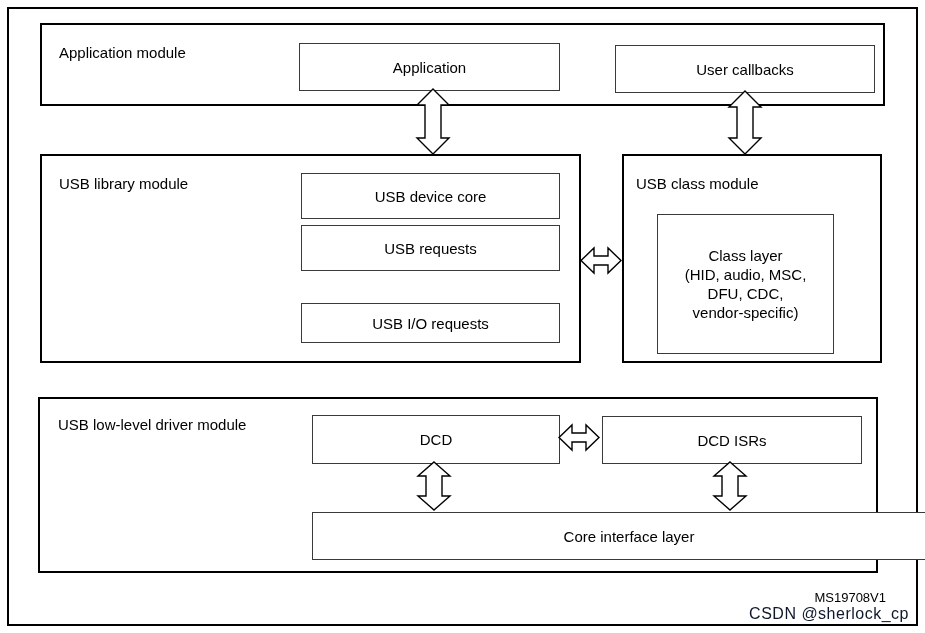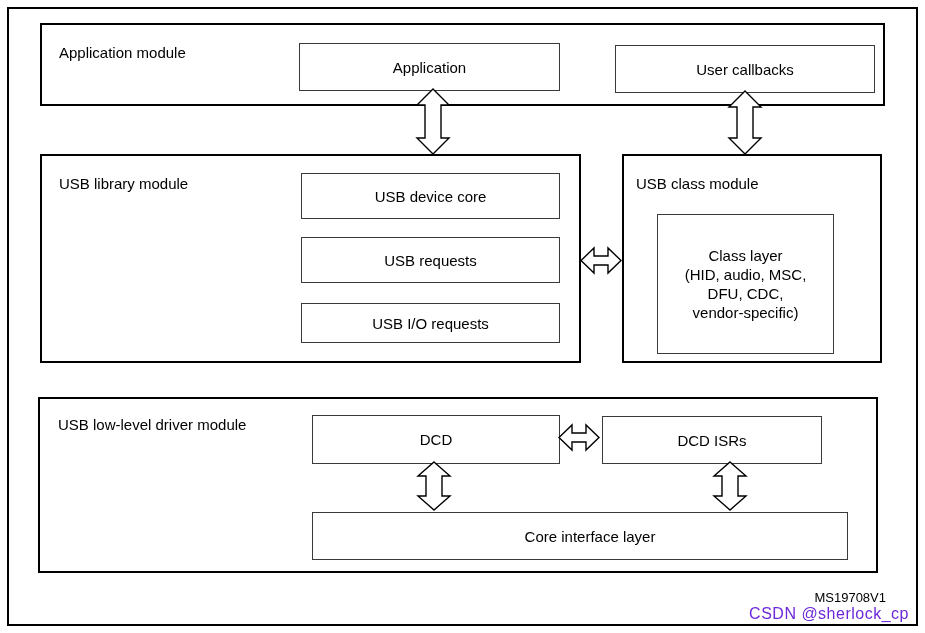--- a/index.html
+++ b/index.html
@@ -45,52 +45,52 @@
     line-height: 19px;
   }
   #app-module      { left: 40px;  top: 23px;  width: 845px; height: 83px;  }
   #app-label       { left: 17px;  top: 19px; }
   #application-box { left: 257px; top: 18px;  width: 261px; height: 48px; }
   #callbacks-box   { left: 573px; top: 20px;  width: 260px; height: 48px; }
 
   #library-module  { left: 40px;  top: 154px; width: 541px; height: 209px; }
   #library-label   { left: 17px;  top: 19px; }
   #device-core-box { left: 259px; top: 17px;  width: 259px; height: 46px; }
-  #requests-box    { left: 259px; top: 81px;  width: 259px; height: 46px; }
+  #requests-box    { left: 259px; top: 69px;  width: 259px; height: 46px; }
   #io-requests-box { left: 259px; top: 147px; width: 259px; height: 40px; }
 
   #class-module    { left: 622px; top: 154px; width: 260px; height: 209px; }
   #class-label     { left: 12px;  top: 19px; }
   #class-layer-box { left: 33px;  top: 58px;  width: 177px; height: 140px; }
 
   #lowlevel-module { left: 38px;  top: 397px; width: 840px; height: 176px; }
   #lowlevel-label  { left: 18px;  top: 17px; }
   #dcd-box         { left: 272px; top: 16px;  width: 248px; height: 49px; }
-  #dcd-isrs-box    { left: 562px; top: 17px;  width: 220px; height: 48px; }
-  #core-iface-box  { left: 272px; top: 113px; width: 536px; height: 48px; padding-left: 20px; }
+  #dcd-isrs-box    { left: 562px; top: 17px;  width: 260px; height: 48px; }
+  #core-iface-box  { left: 272px; top: 113px; width: 614px; height: 48px; padding-left: 20px; }
 
   .arrow { position: absolute; }
   #arrow-app-library      { left: 415px; top: 88px;  }
   #arrow-callbacks-class  { left: 727px; top: 90px;  }
   #arrow-library-class    { left: 580px; top: 246px; }
   #arrow-dcd-isrs         { left: 558px; top: 423px; }
   #arrow-dcd-core         { left: 416px; top: 461px; }
   #arrow-isrs-core        { left: 712px; top: 461px; }
 
   .figure-code {
     position: absolute;
     top: 590px; right: 39px;
     font-size: 13px;
     color: #000000;
   }
   .watermark {
     position: absolute;
     top: 605px; right: 16px;
     font-size: 16px;
-    color: #6d28d9;
+    color: #0f172a;
     letter-spacing: 0.5px;
   }
   .arrow svg polygon { fill: #ffffff; stroke: #000000; stroke-width: 1.4; stroke-linejoin: miter; }
 </style>
 </head>
 <body>
 
 <div class="canvas">
 
   <div class="frame"></div>

